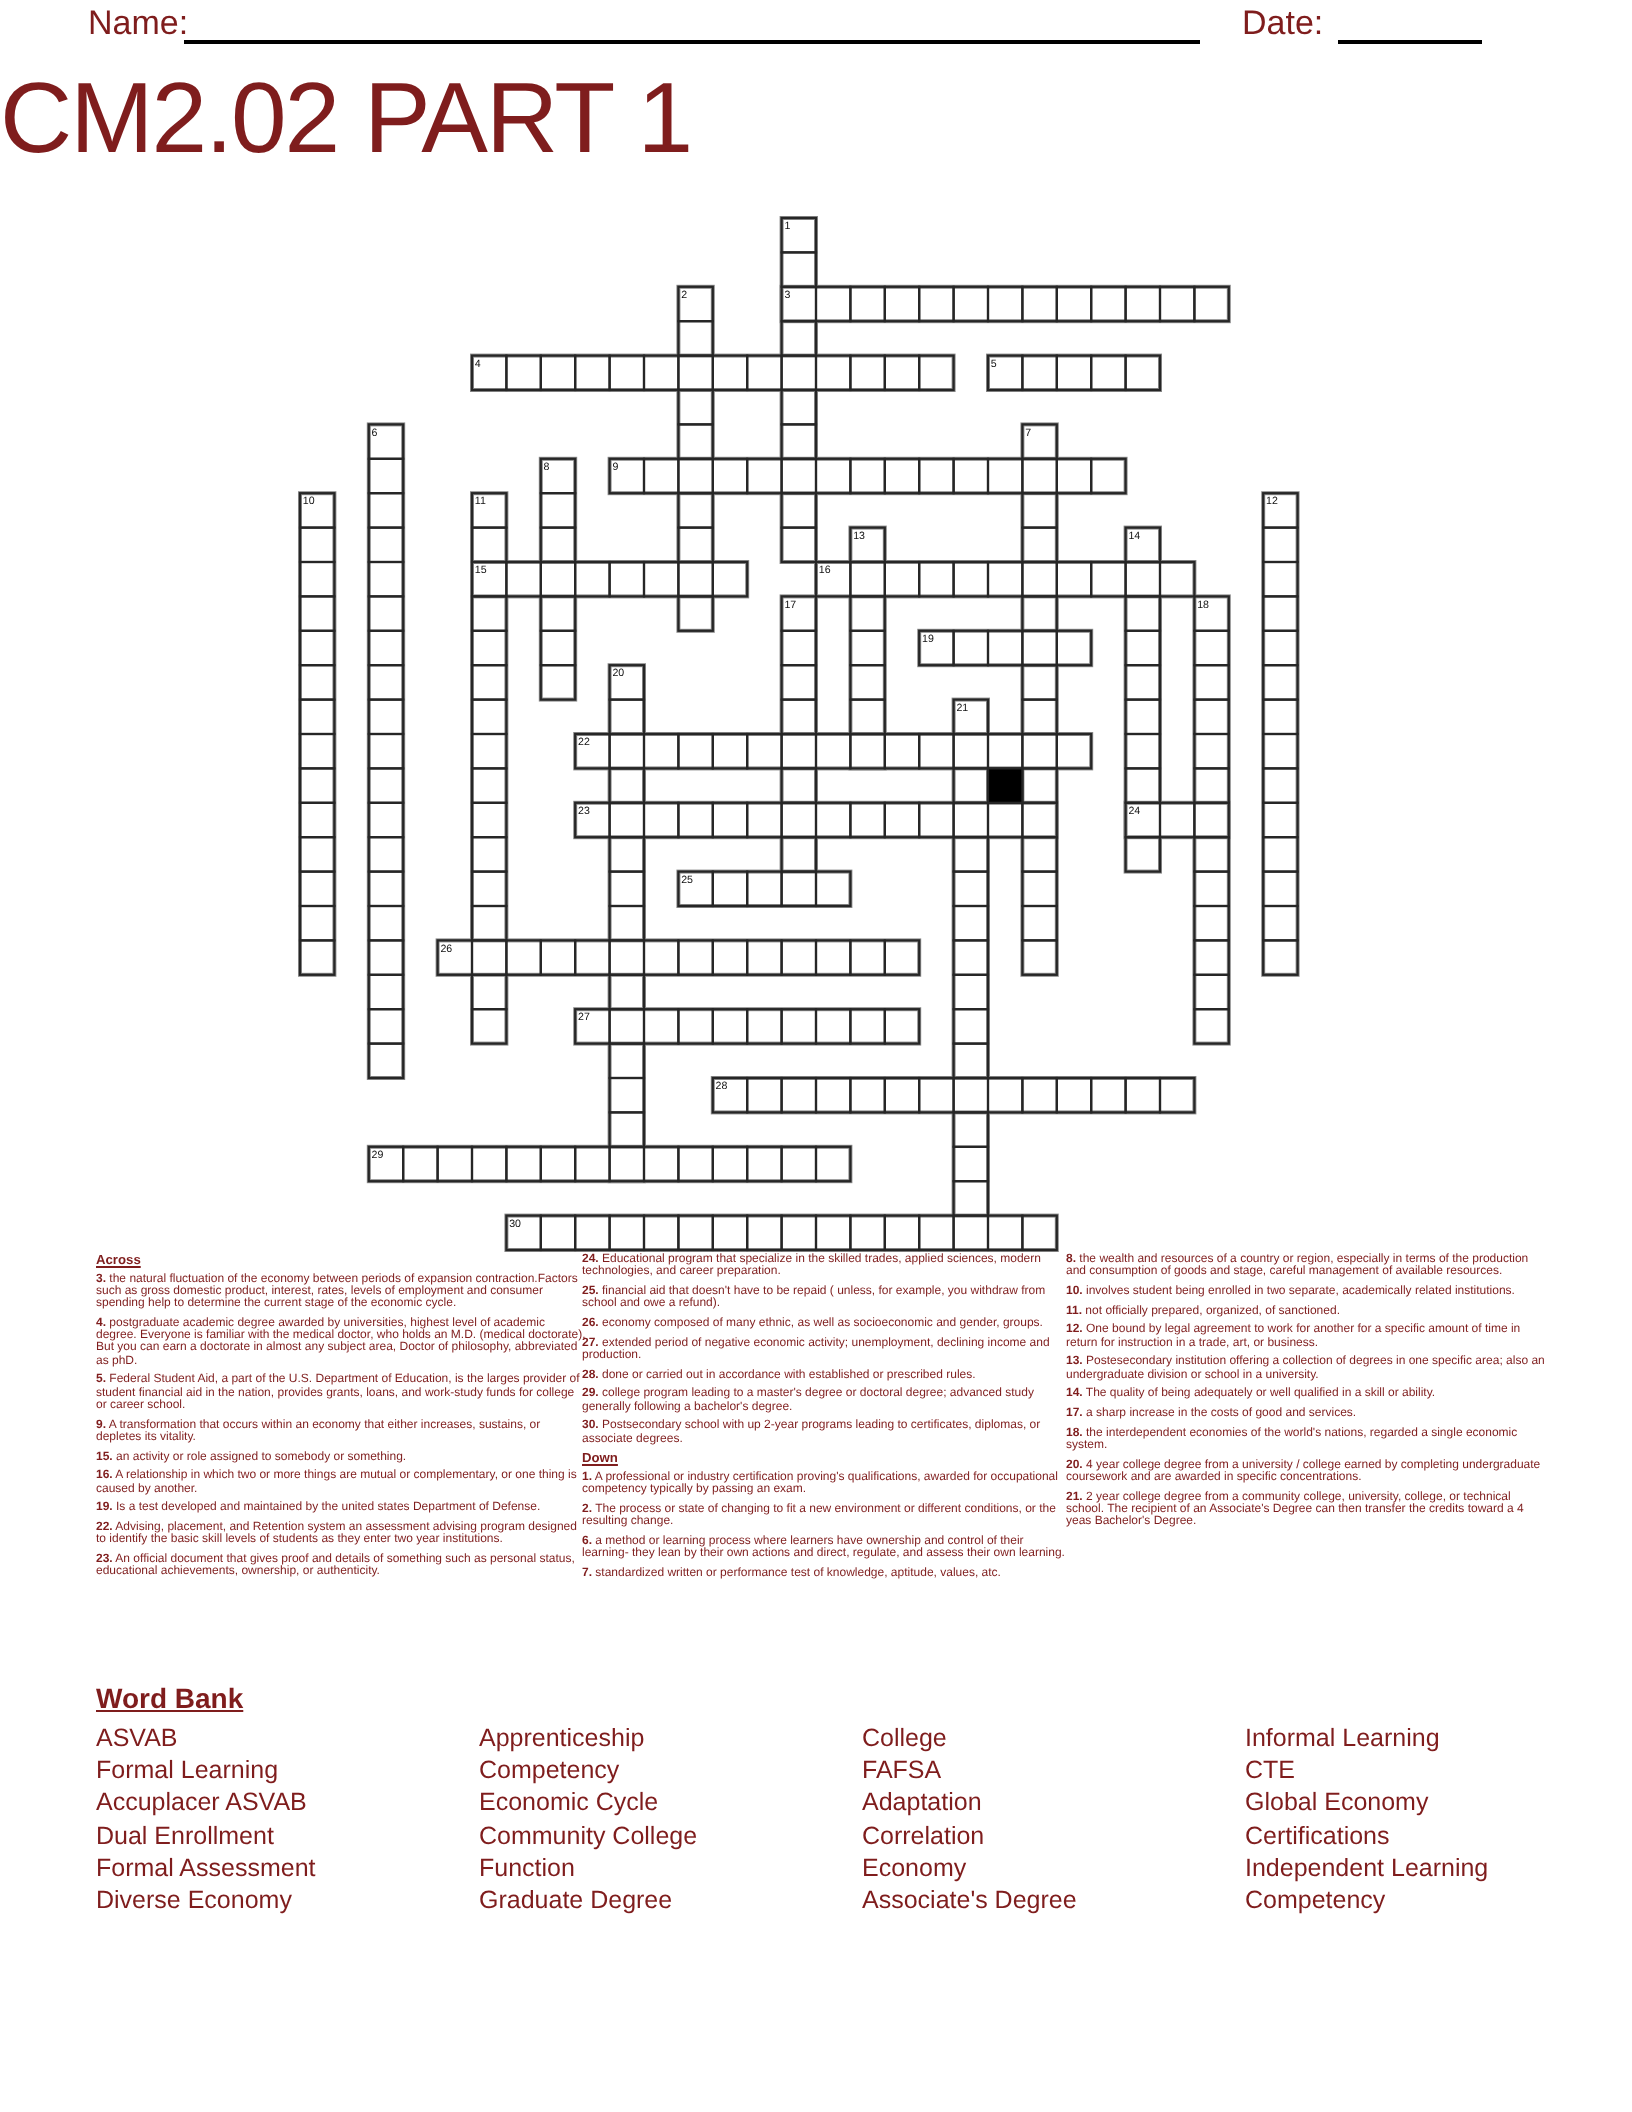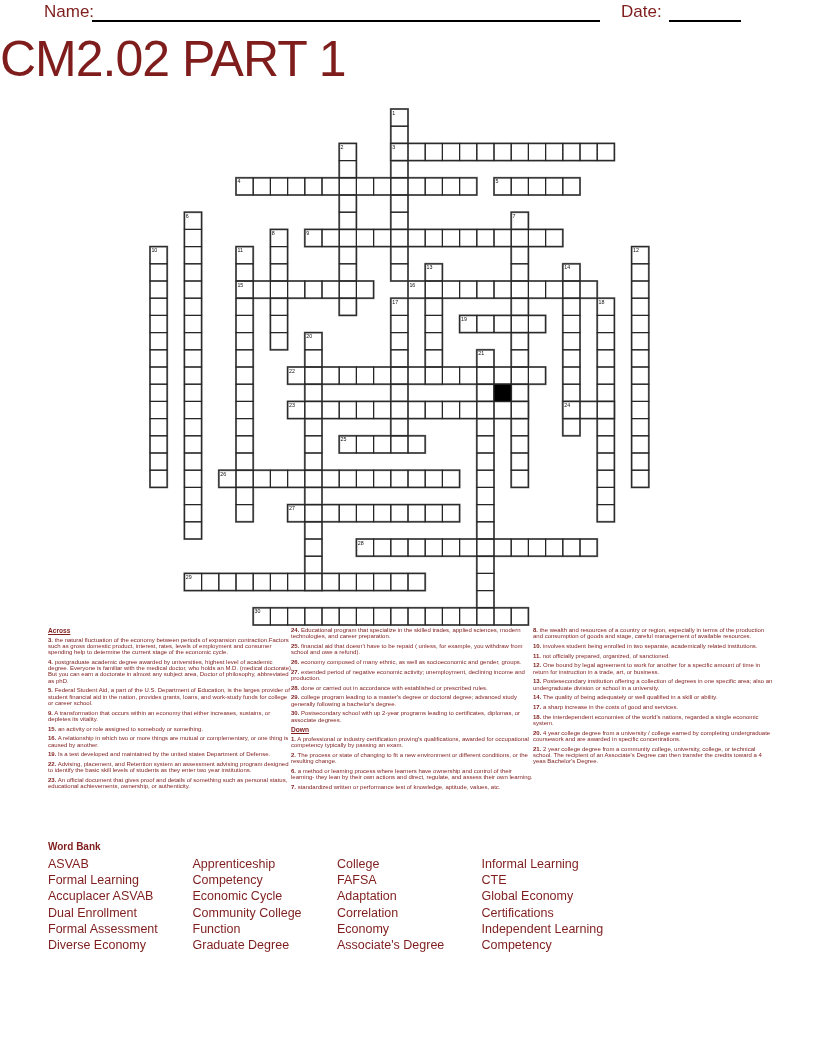--- a/index.html
+++ b/index.html
@@ -19,22 +19,22 @@
   }
   #grid-svg { position:absolute; left:149px; top:108px; }
   .clue-col { position:absolute; top:627px; }
   #clue-col-1 { left:48px;  width:246px; }
   #clue-col-2 { left:291px; width:243px; }
   #clue-col-3 { left:533px; width:241px; }
   .clue-hdr { font-size:6.6px; font-weight:bold; text-decoration:underline; margin:0 0 2.5px 0; }
   .clue { font-size:6px; line-height:6.3px; margin:0 0 3.4px 0; }
   .clue .clue-num { font-weight:bold; }
   #word-bank { position:absolute; left:48px; top:841px; right:40px; }
-  #wb-title { font-size:10px; font-weight:bold; margin:0 0 4px 0; }
-  .wb-cols { display:flex; }
+  #wb-title { font-size:14px; font-weight:bold; text-decoration:underline; margin:0 0 4px 0; }
+  .wb-cols { display:flex;gap:47px; }
   .wb-col { width:144.5px; font-size:12.5px; line-height:16.2px; }
   .wb-col:last-child { width:auto; }
 </style>
 </head>
 <body>
 
 <div class="page">
 
   <span id="name-label" class="hdr-label">Name:</span>
   <div id="name-line" class="write-line"></div>

